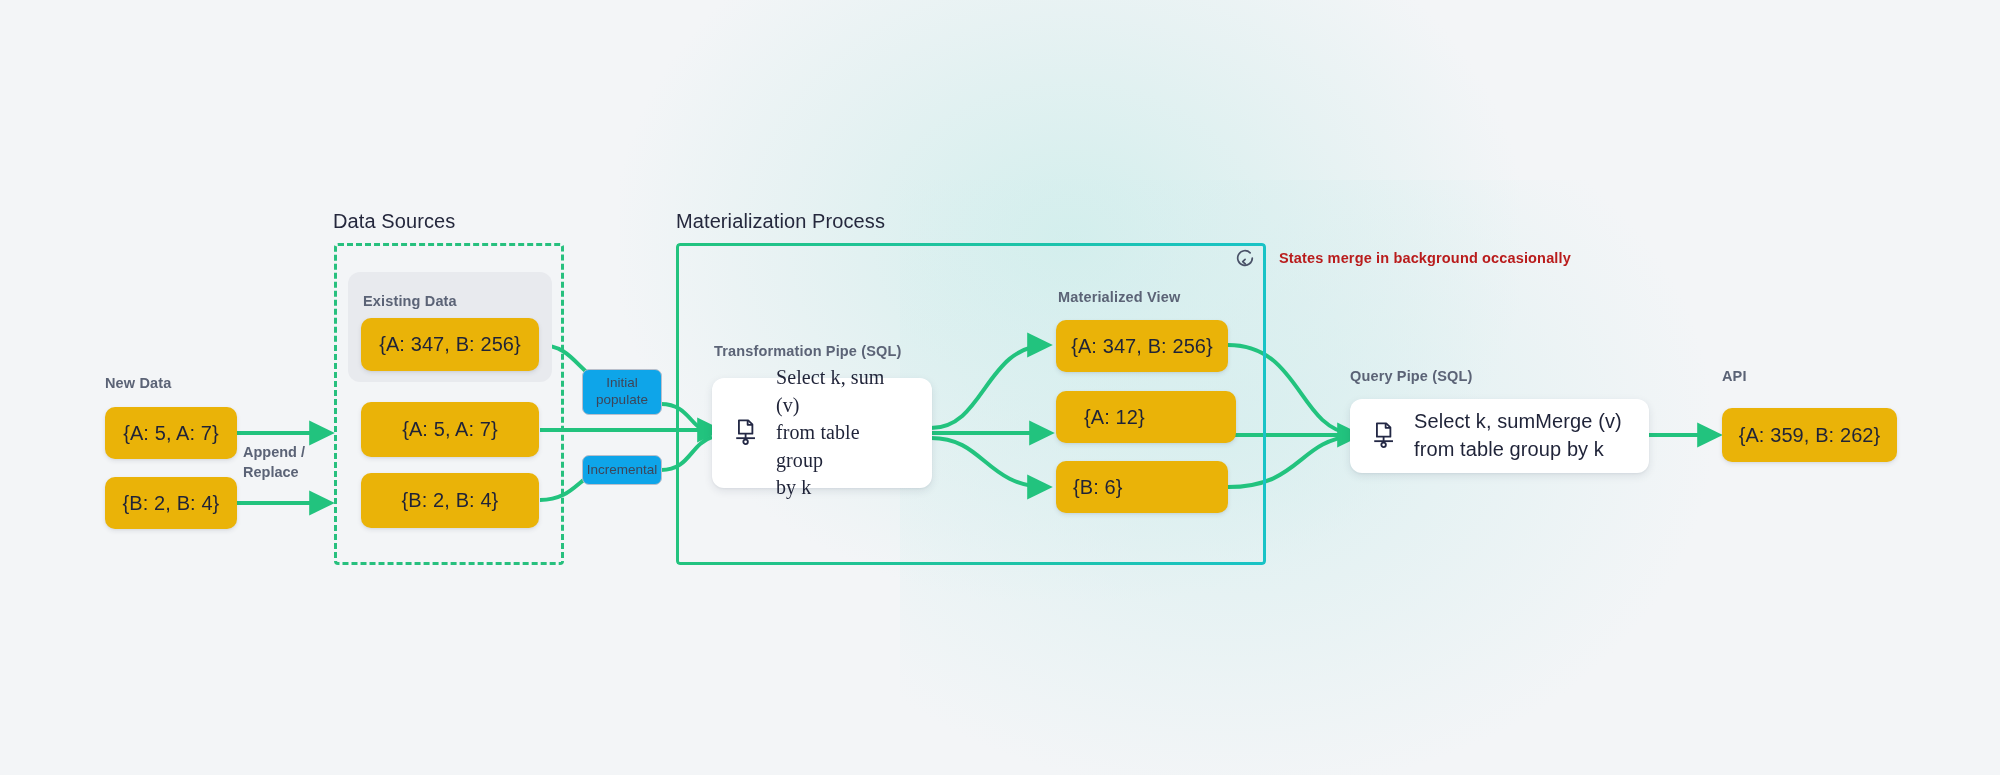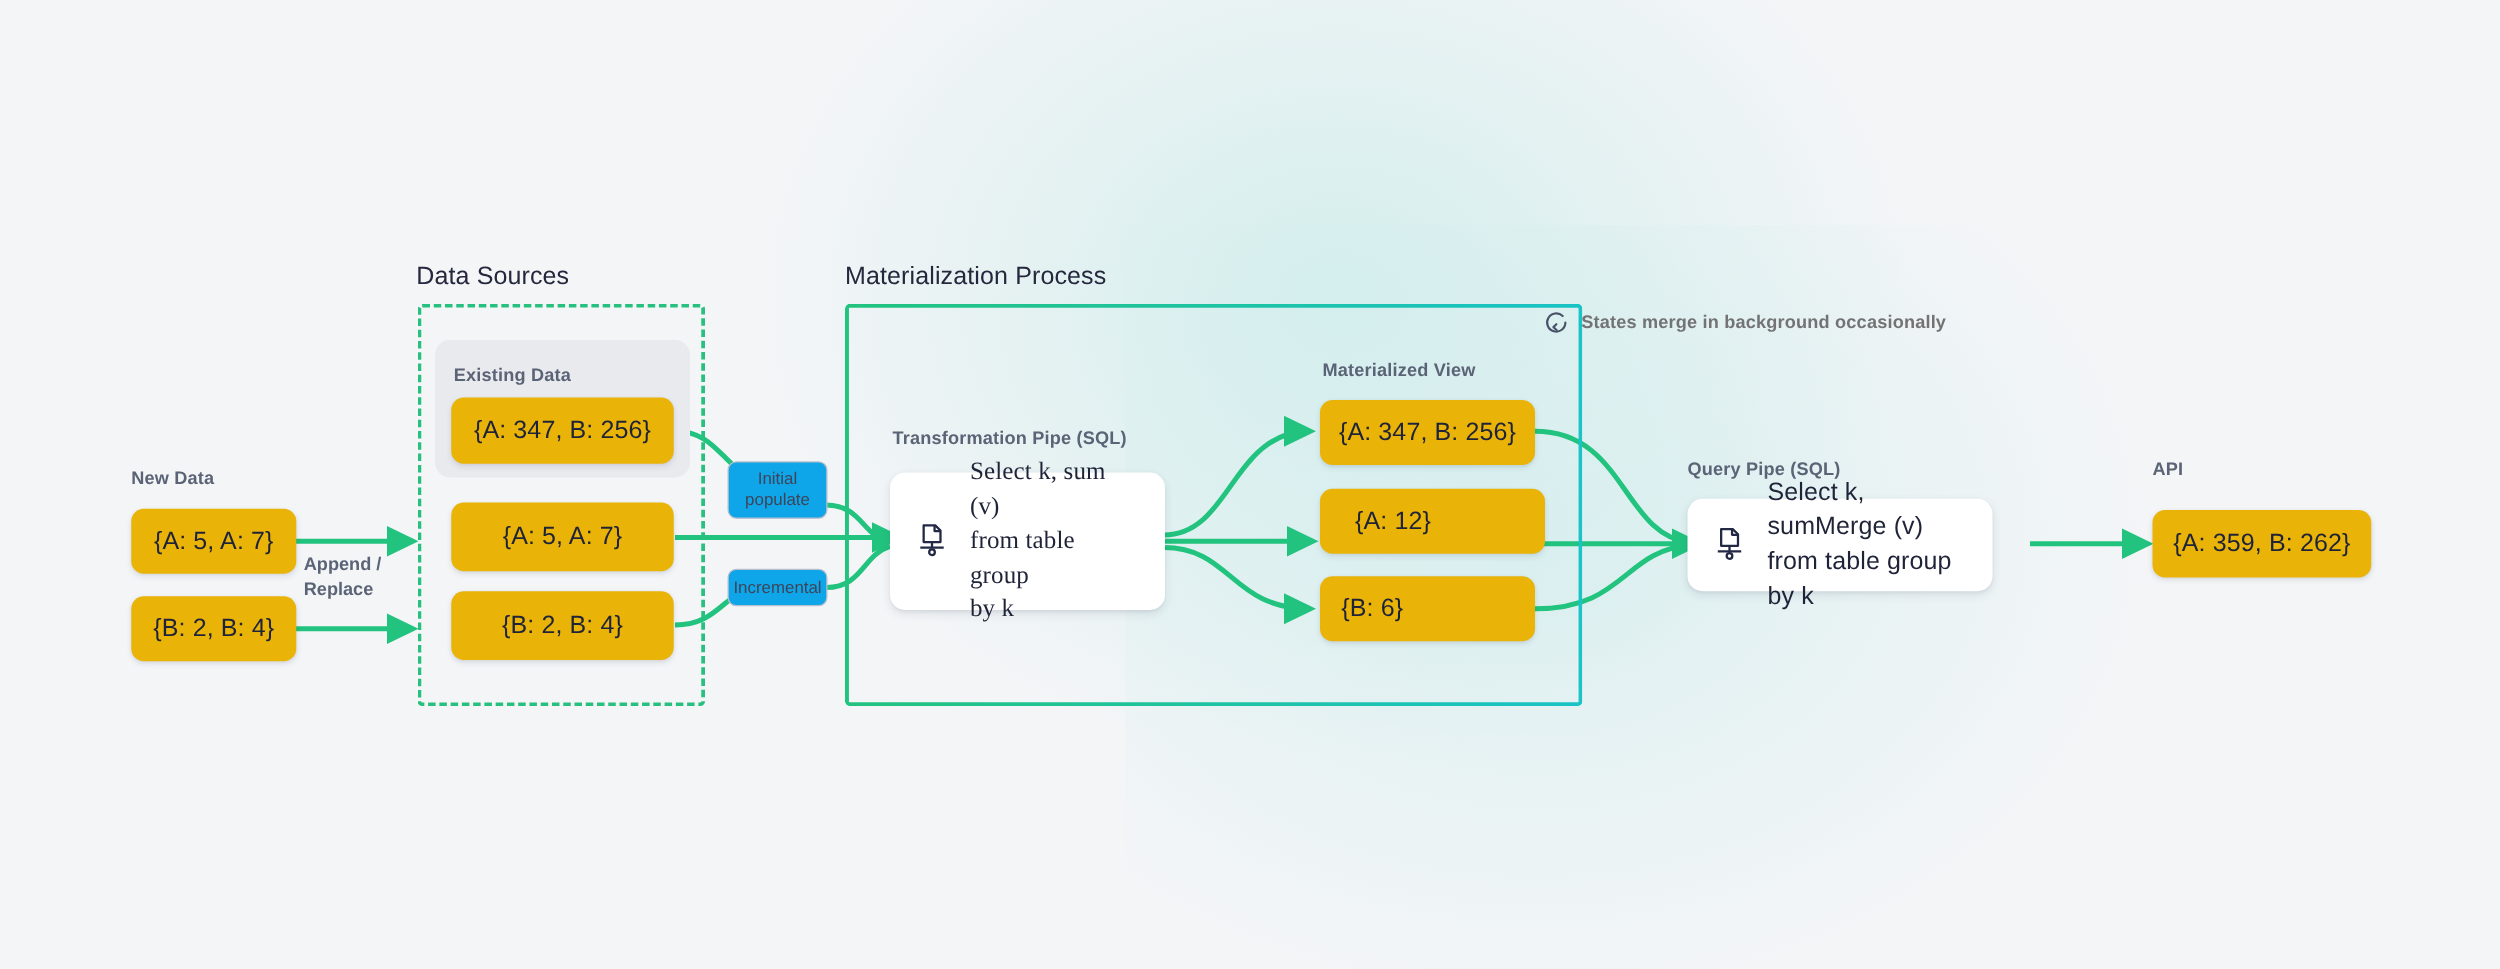--- a/index.html
+++ b/index.html
@@ -139,22 +139,23 @@
   .merge-note{
     position:absolute;
     display:flex;
     align-items:center;
     gap:9px;
     white-space:nowrap;
   }
   .merge-note .txt{
     font-size:14.5px;
     font-weight:700;
-    color:#737373;
+    color:#b91c1c;
     letter-spacing:.15px;
+    margin-left:14px;
   }
   .refresh-icon{width:22px;height:22px;display:block;}
 
   
   .edge-label{
     position:absolute;
     font-size:14.5px;
     font-weight:700;
     color:#5b6376;
     line-height:1.35;
@@ -277,21 +278,21 @@
   <div class="merge-note" style="left:1234px;top:247px;">
     <svg class="refresh-icon" viewBox="0 0 22 22">
       <path d="M18.3 11a7.3 7.3 0 1 1-2.15-5.16" fill="none" stroke="#4a5268" stroke-width="1.7" stroke-linecap="round"></path>
       <path d="M11.1 12.4l-2.4 2.3 2.6 2.3" fill="none" stroke="#4a5268" stroke-width="1.7" stroke-linecap="round" stroke-linejoin="round"></path>
     </svg>
     <span class="txt">States merge in background occasionally</span>
   </div>
 
   <div class="group-label" style="left:1350px;top:368px;">Query Pipe (SQL)</div>
 
-  <div class="pipe-card" style="left:1350px;top:399px;width:244px;height:74px;">
+  <div class="pipe-card" style="left:1350px;top:399px;width:299px;height:74px;">
     <svg class="pipe-icon" viewBox="0 0 24 26">
       <path d="M4.5 1.2h8.6L17 5v8.6H4.5z" fill="none" stroke="#232845" stroke-width="1.7" stroke-linejoin="round"></path>
       <path d="M12.6 1.2v4.2H17" fill="none" stroke="#232845" stroke-width="1.7" stroke-linejoin="round"></path>
       <path d="M10.7 13.6v4.0" fill="none" stroke="#232845" stroke-width="1.7"></path>
       <path d="M2 17.8h17.4" fill="none" stroke="#232845" stroke-width="1.7"></path>
       <circle cx="10.7" cy="21.2" r="2.1" fill="none" stroke="#232845" stroke-width="1.7"></circle>
     </svg>
     <div class="sql">
       <div>Select k, sumMerge (v)</div>
       <div>from table group by k</div>

